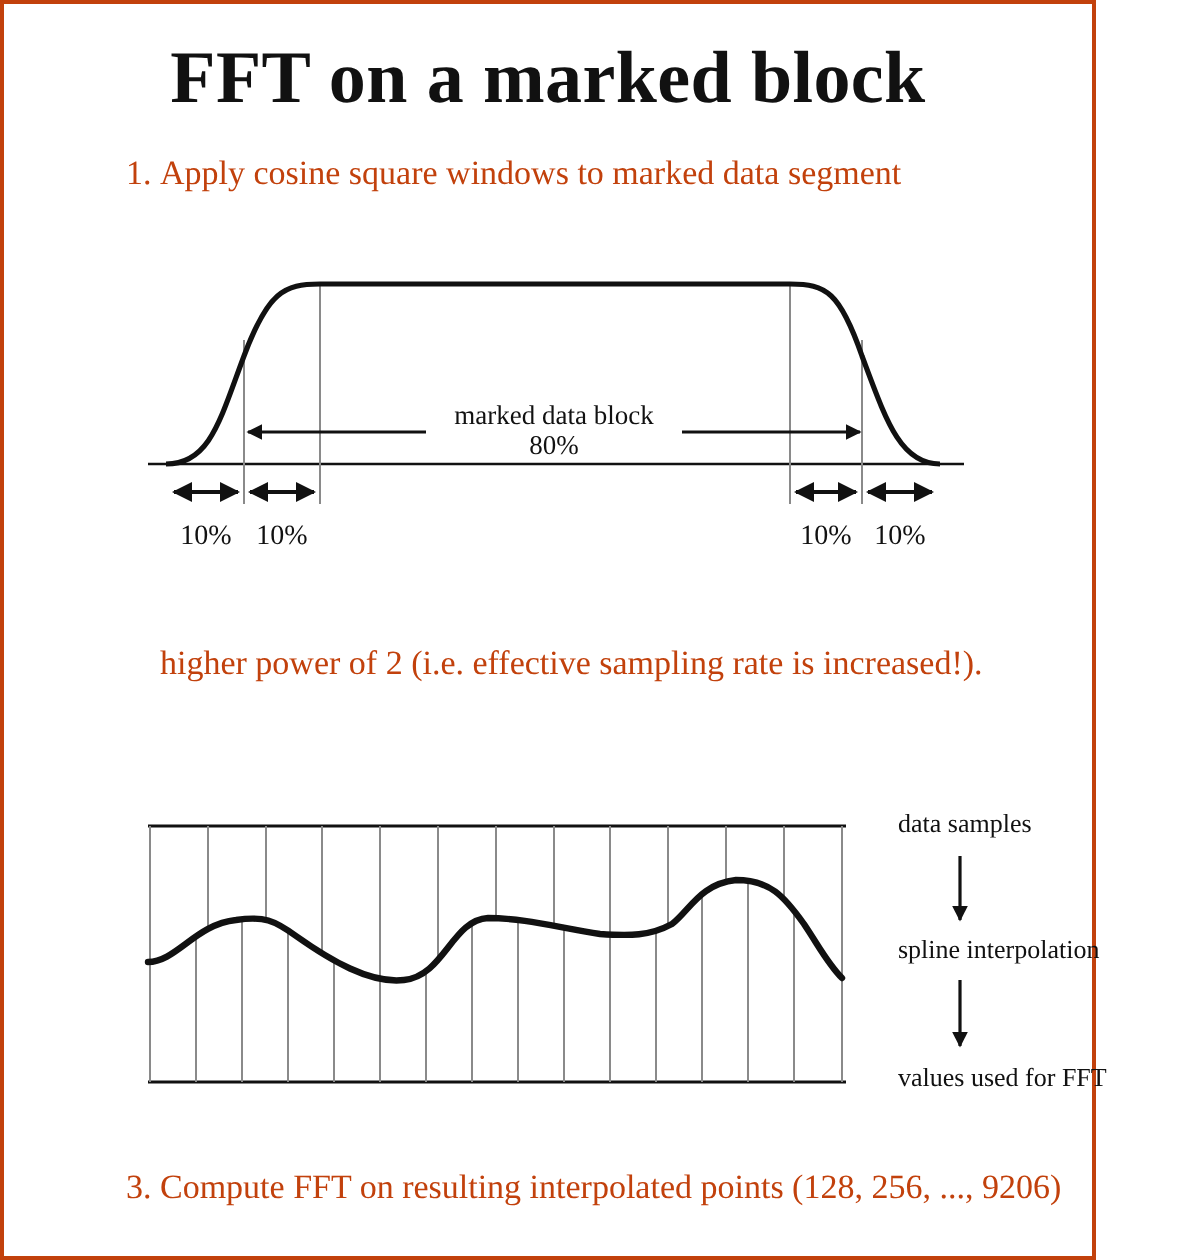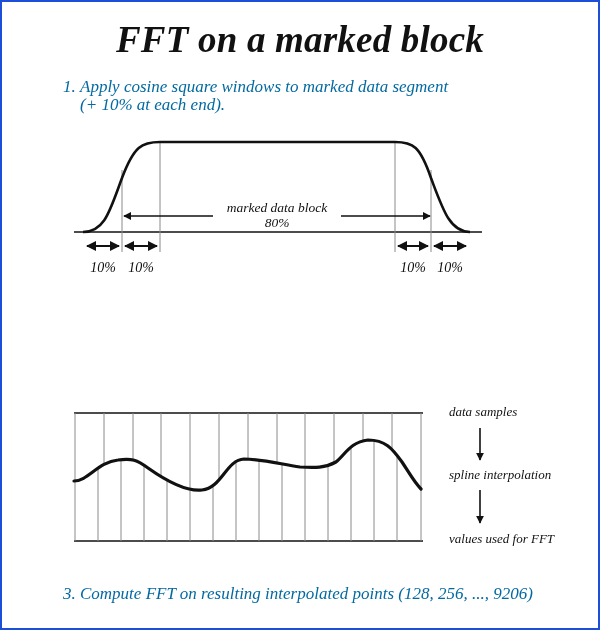--- a/index.html
+++ b/index.html
@@ -1,63 +1,62 @@
 <!DOCTYPE html>
 <html><head>
   <meta charset="utf-8">
   <style>
     html, body { margin: 0; padding: 0; background: #ffffff; }
     body { width: 600px; height: 630px; overflow: hidden; }
     .frame {
       position: relative;
-      width: 600px; height: 630px;
+      width: 548px; height: 630px;
       box-sizing: border-box;
-      border: 2px solid #1d4ed8;
+      border: 2px solid #c2410c;
       background: #ffffff;
       font-family: "Liberation Serif", "DejaVu Serif", serif;
       color: #111111;
-      font-style: italic;
     }
     .title {
       position: absolute; left: 0; right: 0; top: 18px;
       text-align: center;
       font-weight: bold;
       font-size: 37px;
       line-height: 40px;
       letter-spacing: 0.2px;
       color: #111;
     }
     .step {
       position: absolute;
       font-size: 17px;
       line-height: 18px;
-      color: #0369a1;
+      color: #c2410c;
     }
     .step .line { white-space: nowrap; display: block; }
     .step .num { display: inline-block; width: 17px; }
     .step .indent { padding-left: 17px; }
     #step1 { left: 61px; top: 76px; }
     #step2 { left: 61px; top: 321px; }
     #step3 { left: 61px; top: 583px; }
     svg.diagram { position: absolute; left: 0; top: 0; }
     svg text { font-family: "Liberation Serif", "DejaVu Serif", serif; fill: #111; }
   </style>
 </head>
 <body>
 
 <div class="frame">
 
   <div class="title">FFT on a marked block</div>
 
   <div class="step" id="step1">
     <span class="line"><span class="num">1.</span><span>Apply cosine square windows to marked data segment</span></span>
-    <span class="line indent">(+ 10% at each end).</span>
   </div>
 
   <div class="step" id="step2">
+    <span class="line indent">higher power of 2 (i.e. effective sampling rate is increased!).</span>
   </div>
 
   <div class="step" id="step3">
     <span class="line"><span class="num">3.</span><span>Compute FFT on resulting interpolated points (128, 256, ..., 9206)</span></span>
   </div>
 
   <svg class="diagram" width="596" height="626" viewBox="2 2 596 626">
     <defs>
       <marker id="ah" viewBox="0 0 10 10" refX="9" refY="5" markerWidth="5" markerHeight="5" orient="auto-start-reverse">
         <path d="M0,0 L10,5 L0,10 z" fill="#111"></path>

